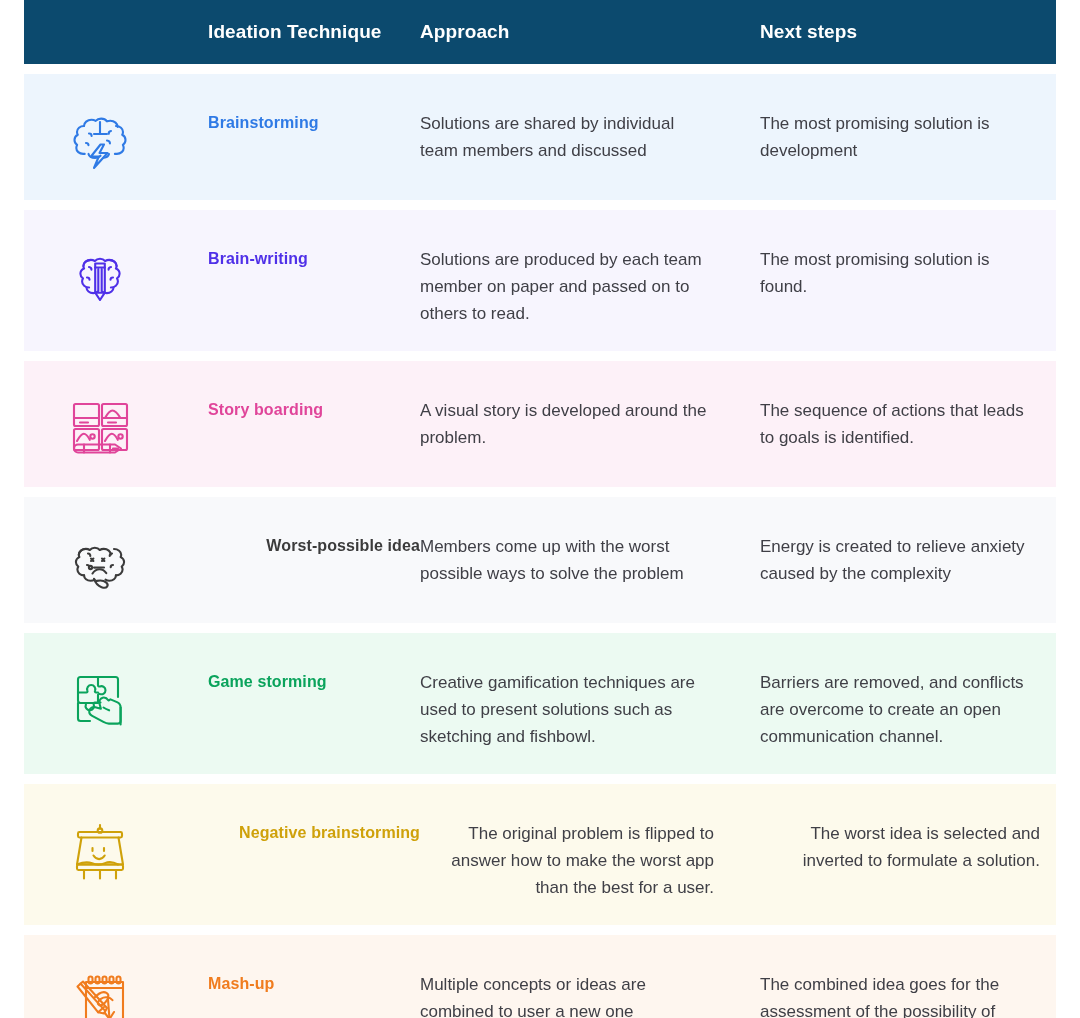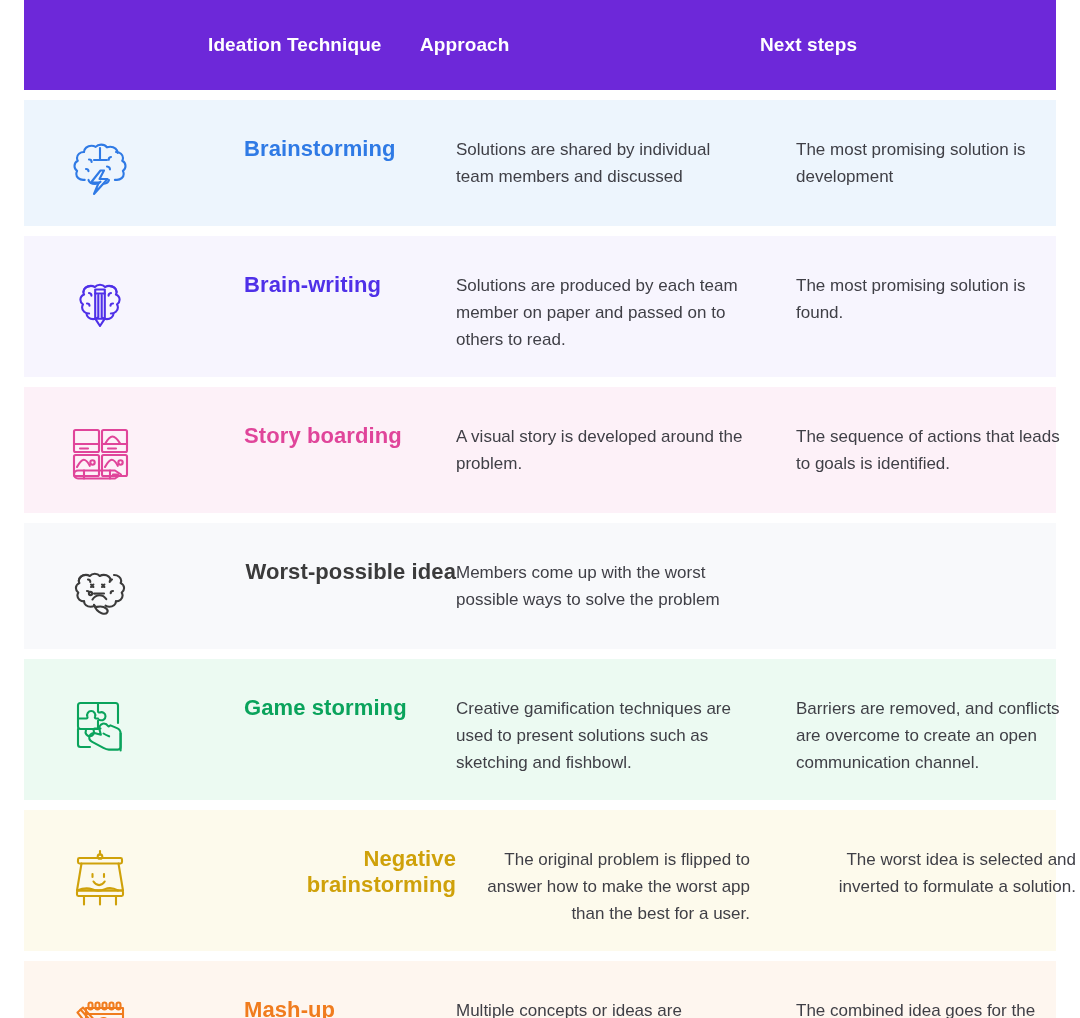--- a/index.html
+++ b/index.html
@@ -8,22 +8,22 @@
     height: 1018px;
     background: #ffffff;
     font-family: "Liberation Sans", sans-serif;
     overflow: hidden;
   }
   .table {
     width: 1080px;
     padding: 0 24px;
   }
   .thead {
-    background: #6d28d9;
-    height: 90px;
+    background: #0c4a6e;
+    height: 64px;
     display: flex;
     align-items: center;
   }
   .th {
     color: #ffffff;
     font-size: 19px;
     font-weight: 700;
     line-height: 24px;
     letter-spacing: 0.1px;
   }
@@ -41,26 +41,25 @@
   }
   .cell-icon {
     display: flex;
     align-items: flex-start;
     justify-content: flex-start;
     padding-left: 40px;
     padding-top: 8px;
   }
   .cell-icon svg { display: block; }
   .cell-title {
-    font-size: 22px;
+    font-size: 16px;
     font-weight: 700;
     line-height: 26px;
     padding-top: 14px;
     letter-spacing: 0.1px;
-    margin-left: 36px;
   }
   .cell-text {
     font-size: 17px;
     line-height: 27px;
     color: #3f3f46;
     padding-top: 14px;
     padding-right: 16px;
   }
   .r-appr { padding-right: 46px; }
 </style>
@@ -162,20 +161,21 @@
             <path fill="none" stroke="#3b3b3b" stroke-width="2.1" stroke-linecap="round" stroke-linejoin="round" d="M27 31.5l2.4 2.4M29.4 31.5L27 33.9"></path>
             <path fill="none" stroke="#3b3b3b" stroke-width="2.1" stroke-linecap="round" stroke-linejoin="round" d="M38 31.5l2.4 2.4M40.4 31.5L38 33.9"></path>
             <circle fill="none" stroke="#3b3b3b" stroke-width="2.1" stroke-linecap="round" stroke-linejoin="round" cx="26.5" cy="40.5" r="1.6"></circle>
             <path fill="none" stroke="#3b3b3b" stroke-width="2.1" stroke-linecap="round" stroke-linejoin="round" d="M30 40.6c4 0 7-.1 10-.1"></path>
             <path fill="none" stroke="#3b3b3b" stroke-width="2.1" stroke-linecap="round" stroke-linejoin="round" d="M28.5 46.5c1.8-2.8 4.2-4.2 7-4.2 2.6 0 5 1.3 6.8 3.8"></path>
             <path fill="none" stroke="#3b3b3b" stroke-width="2.1" stroke-linecap="round" stroke-linejoin="round" d="M30 51.8c1.3 4.1 3.8 7.1 7.6 8.4 2.3.8 4.6.6 5.5-.6.9-1.2.4-3-1-4.2-2.2-1.9-5.5-2.3-9.4-1.5"></path>
           </svg>
         </div>
         <div class="col-title cell-title" style="color: rgb(59, 59, 59); text-align: right;">Worst-possible idea</div>
         <div class="col-appr cell-text r-appr">Members come up with the worst possible ways to solve the problem</div>
+        <div class="col-next cell-text">Energy is created to relieve anxiety caused by the complexity</div>
       </div>
       <div class="row" style="background: rgb(236, 250, 242);">
         <div class="col-icon cell-icon">
           <svg width="72" height="72" viewBox="0 0 72 72">
             <path fill="none" stroke="#0aa35c" stroke-width="2.1" stroke-linecap="round" stroke-linejoin="round" d="M14 16.5A2.5 2.5 0 0 1 16.5 14H34v8.3c0 .9 1 1.5 1.9 1.1a4.1 4.1 0 0 1 5.6 3.8 4.1 4.1 0 0 1-5.6 3.8c-.9-.4-1.9.2-1.9 1.1V40H16.5A2.5 2.5 0 0 1 14 37.5z"></path>
             <path fill="none" stroke="#0aa35c" stroke-width="2.1" stroke-linecap="round" stroke-linejoin="round" d="M34 14h17.5A2.5 2.5 0 0 1 54 16.5V34"></path>
             <path fill="none" stroke="#0aa35c" stroke-width="2.1" stroke-linecap="round" stroke-linejoin="round" d="M14 40v15.5A2.5 2.5 0 0 0 16.5 58H26"></path>
             <path fill="none" stroke="#0aa35c" stroke-width="2.1" stroke-linecap="round" stroke-linejoin="round" d="M14 29.5h8.3c.9 0 1.5-1 1.1-1.9a4.1 4.1 0 0 1 3.8-5.6 4.1 4.1 0 0 1 3.8 5.6c-.4.9.2 1.9 1.1 1.9H34"></path>
             <path fill="none" stroke="#0aa35c" stroke-width="2.1" stroke-linecap="round" stroke-linejoin="round" d="M36.5 39.5h-5.6c-1 0-1.6 1-1.2 2a4.2 4.2 0 0 1-3.9 5.8 4.2 4.2 0 0 1-3.9-5.8"></path>
             <path fill="none" stroke="#0aa35c" stroke-width="2.1" stroke-linecap="round" stroke-linejoin="round" d="M44.5 37.5c-1.6-2.3-3.7-3.4-5.8-2.8-2.7.8-3.8 3.6-3.1 6.3l1.3 4.8-5.6-1.5c-2.7-.7-5.2.7-5.9 3.2-.6 2.2.5 4.2 2.8 5.4l11.2 6c1.8 1 3.5 1.7 5.4 1.7h9.2c1.5 0 2.6-1.1 2.6-2.5V44.5c0-2.5-1.5-4.5-3.6-5.4l-6.5-2.7z"></path>

